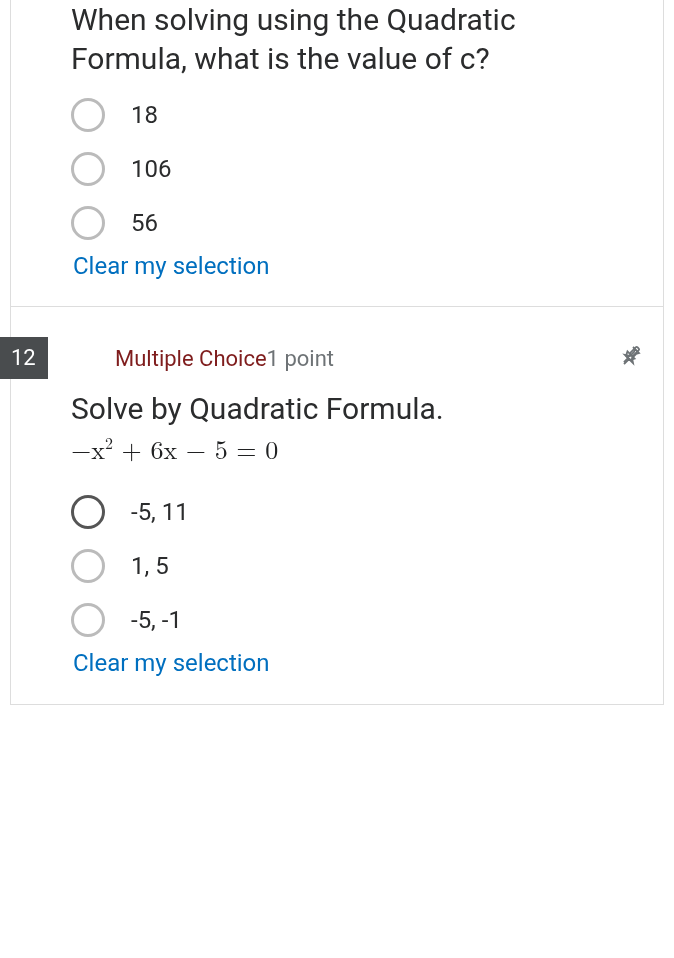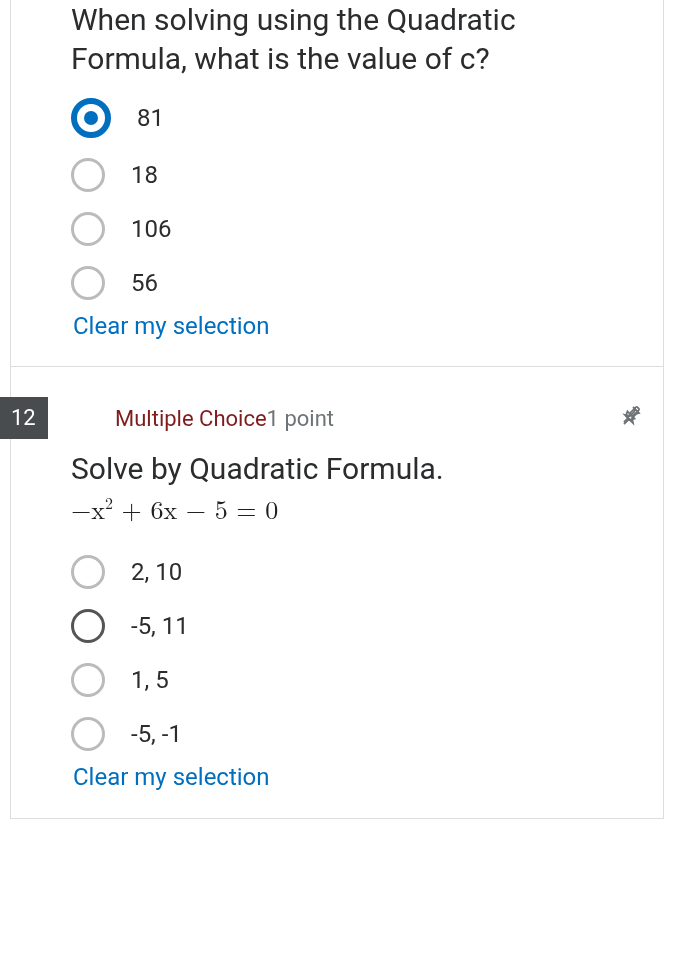--- a/index.html
+++ b/index.html
@@ -124,24 +124,20 @@
 </head>
 <body>
 
 <div class="container">
 
   <div class="question-block q1">
     <div class="question-body">
       <div class="prompt">When solving using the Quadratic Formula, what is the value of c?</div>
       <div class="options">
         <div class="option">
-          <span class="radio selected"></span>
-          <span class="option-label">81</span>
-        </div>
-        <div class="option">
           <span class="radio"></span>
           <span class="option-label">18</span>
         </div>
         <div class="option">
           <span class="radio"></span>
           <span class="option-label">106</span>
         </div>
         <div class="option">
           <span class="radio"></span>
           <span class="option-label">56</span>
@@ -166,24 +162,20 @@
             <line x1="12" y1="16" x2="12" y2="22"></line>
           </g>
         </svg>
       </span>
     </div>
     <div class="question-body">
       <div class="prompt">Solve by Quadratic Formula.</div>
       <div class="equation">−x<sup class="sup">2</sup> + 6x − 5 = 0</div>
       <div class="options">
         <div class="option">
-          <span class="radio"></span>
-          <span class="option-label">2, 10</span>
-        </div>
-        <div class="option">
           <span class="radio hover"></span>
           <span class="option-label">-5, 11</span>
         </div>
         <div class="option">
           <span class="radio"></span>
           <span class="option-label">1, 5</span>
         </div>
         <div class="option">
           <span class="radio"></span>
           <span class="option-label">-5, -1</span>

